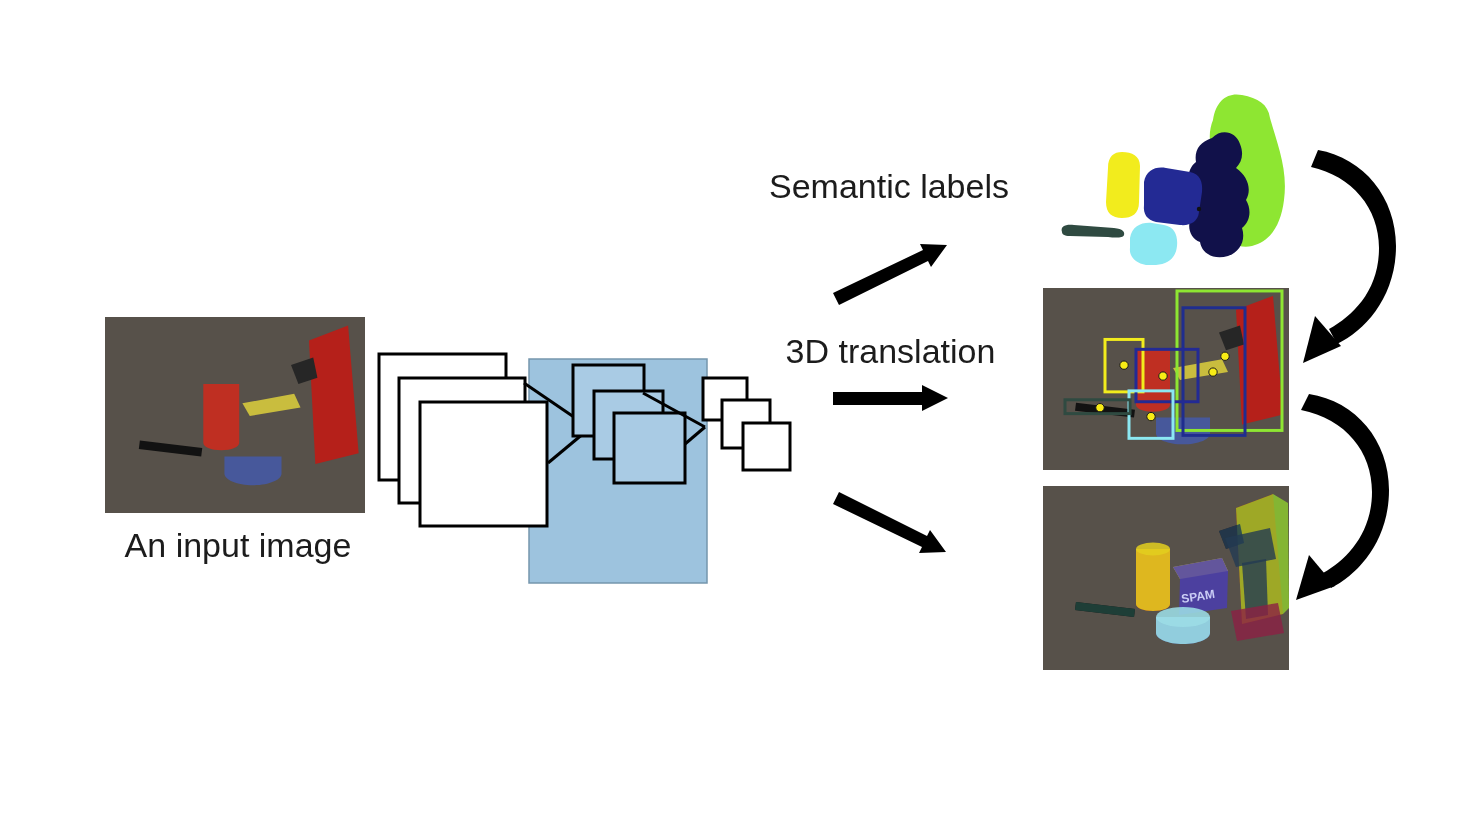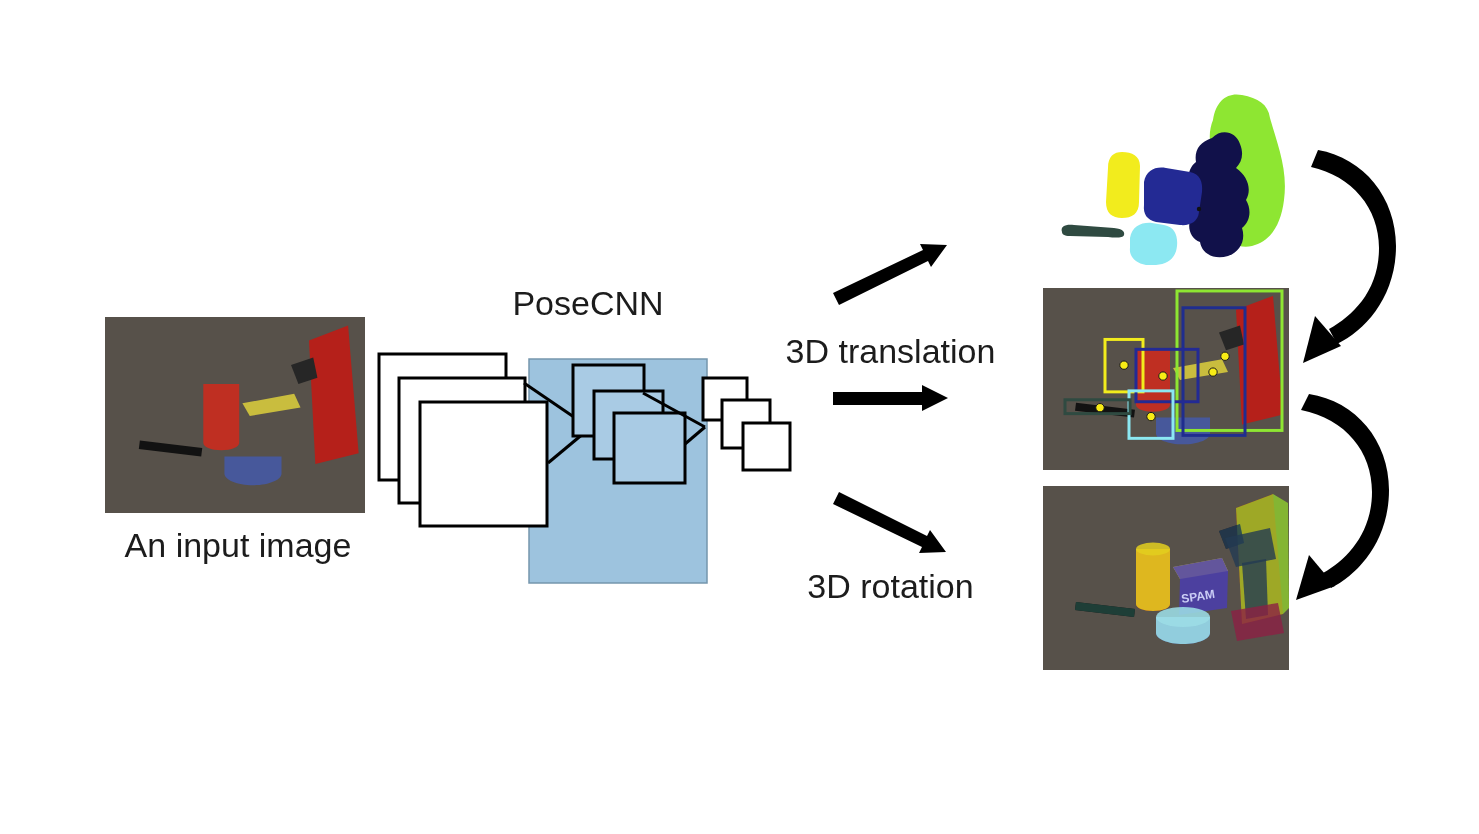--- a/index.html
+++ b/index.html
@@ -380,16 +380,15 @@
         <polygon points="130,81 179,72 185,85 184,122 136,129 137,93" fill="#4a3cb4" fill-opacity="0.8"></polygon>
         <text transform="translate(139,117) rotate(-9)" font-size="12" font-weight="bold" fill="#d8dcff" opacity="0.9">SPAM</text>
         <path d="M113,131 L113,147 C113,153 125,158 140,158 C155,158 167,153 167,147 L167,131 Z" fill="#9cdde6" fill-opacity="0.88"></path>
         <ellipse cx="140" cy="131" rx="27" ry="10" fill="#9cdde6" fill-opacity="0.88"></ellipse>
         <polygon points="33,116 92,123 91,131 32,124" fill="#20443c" fill-opacity="0.9"></polygon>
       </g>
     </svg>
   </div>
 
   <div class="cap" style="left:98px;top:527px;width:280px;">An input image</div>
-  <div class="cap" style="left:493px;top:285px;width:190px;">PoseCNN</div>
+  <div class="cap" style="left:758px;top:168px;width:262px;">Semantic labels</div>
   <div class="cap" style="left:768px;top:333px;width:245px;text-align:center;">3D translation</div>
-  <div class="cap" style="left:788px;top:568px;width:205px;">3D rotation</div>
 </div>
 
 </body></html>

